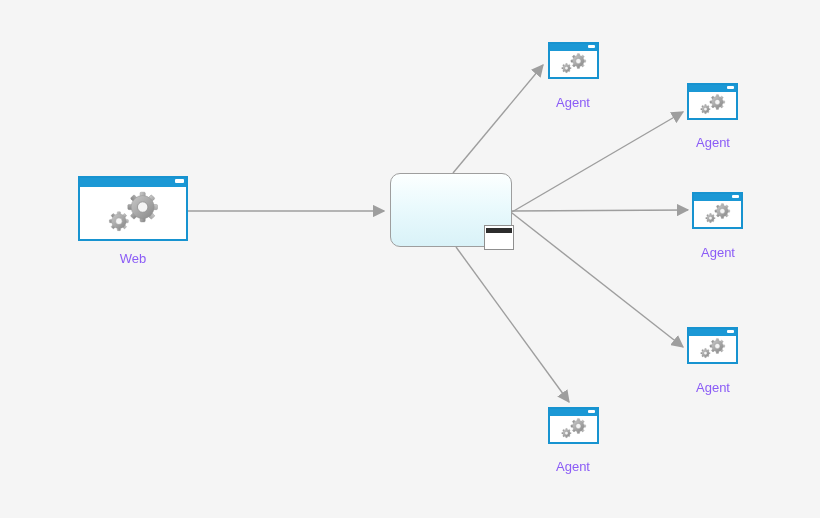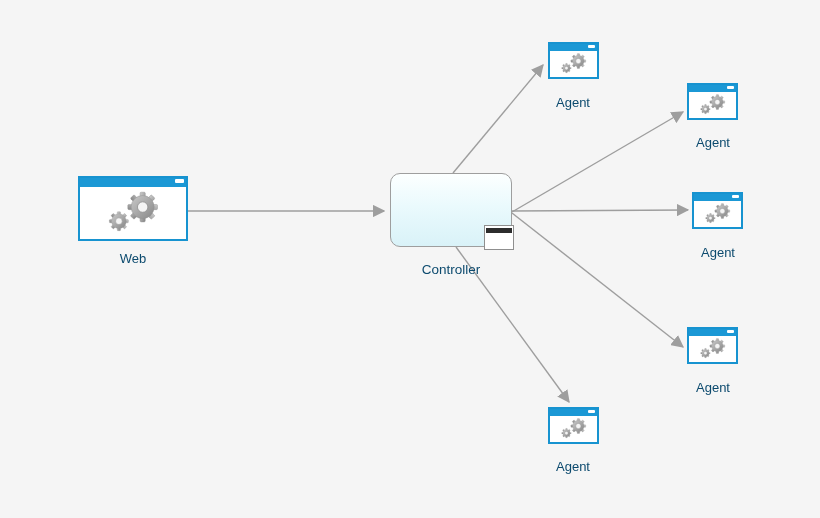--- a/index.html
+++ b/index.html
@@ -73,21 +73,21 @@
     background: #ffffff;
   }
   .mini-window .bar {
     position: absolute; left: 1px; right: 1px; top: 2px;
     height: 5px; background: #2d2d2d;
   }
 
   .node-label {
     position: absolute;
     font-size: 13px;
-    color: #0c4a6e;
+    color: #8b5cf6;
     text-align: center;
     white-space: nowrap;
   }
   .label-web        { left: 78px;  width: 110px; top: 251px; }
   .label-controller { left: 386px; width: 130px; top: 262px; font-size: 13.5px; }
   .label-agent-1    { left: 543px; width: 60px;  top: 95px; }
   .label-agent-2    { left: 683px; width: 60px;  top: 135px; }
   .label-agent-3    { left: 688px; width: 60px;  top: 245px; }
   .label-agent-4    { left: 683px; width: 60px;  top: 380px; }
   .label-agent-5    { left: 543px; width: 60px;  top: 459px; }
@@ -146,21 +146,20 @@
           <use href="#gear-pair"></use>
         </svg>
     </div>
   </div>
   <div class="node-label label-web">Web</div>
 
   <div class="controller"></div>
   <div class="mini-window">
     <div class="bar"></div>
   </div>
-  <div class="node-label label-controller">Controller</div>
 
   <div class="window agent agent-1">
     <div class="titlebar">
       <div class="controls"></div>
     </div>
     <div class="body">
       <svg class="gears" viewBox="0 0 100 70" preserveAspectRatio="xMidYMid meet">
           <use href="#gear-pair"></use>
         </svg>
     </div>

